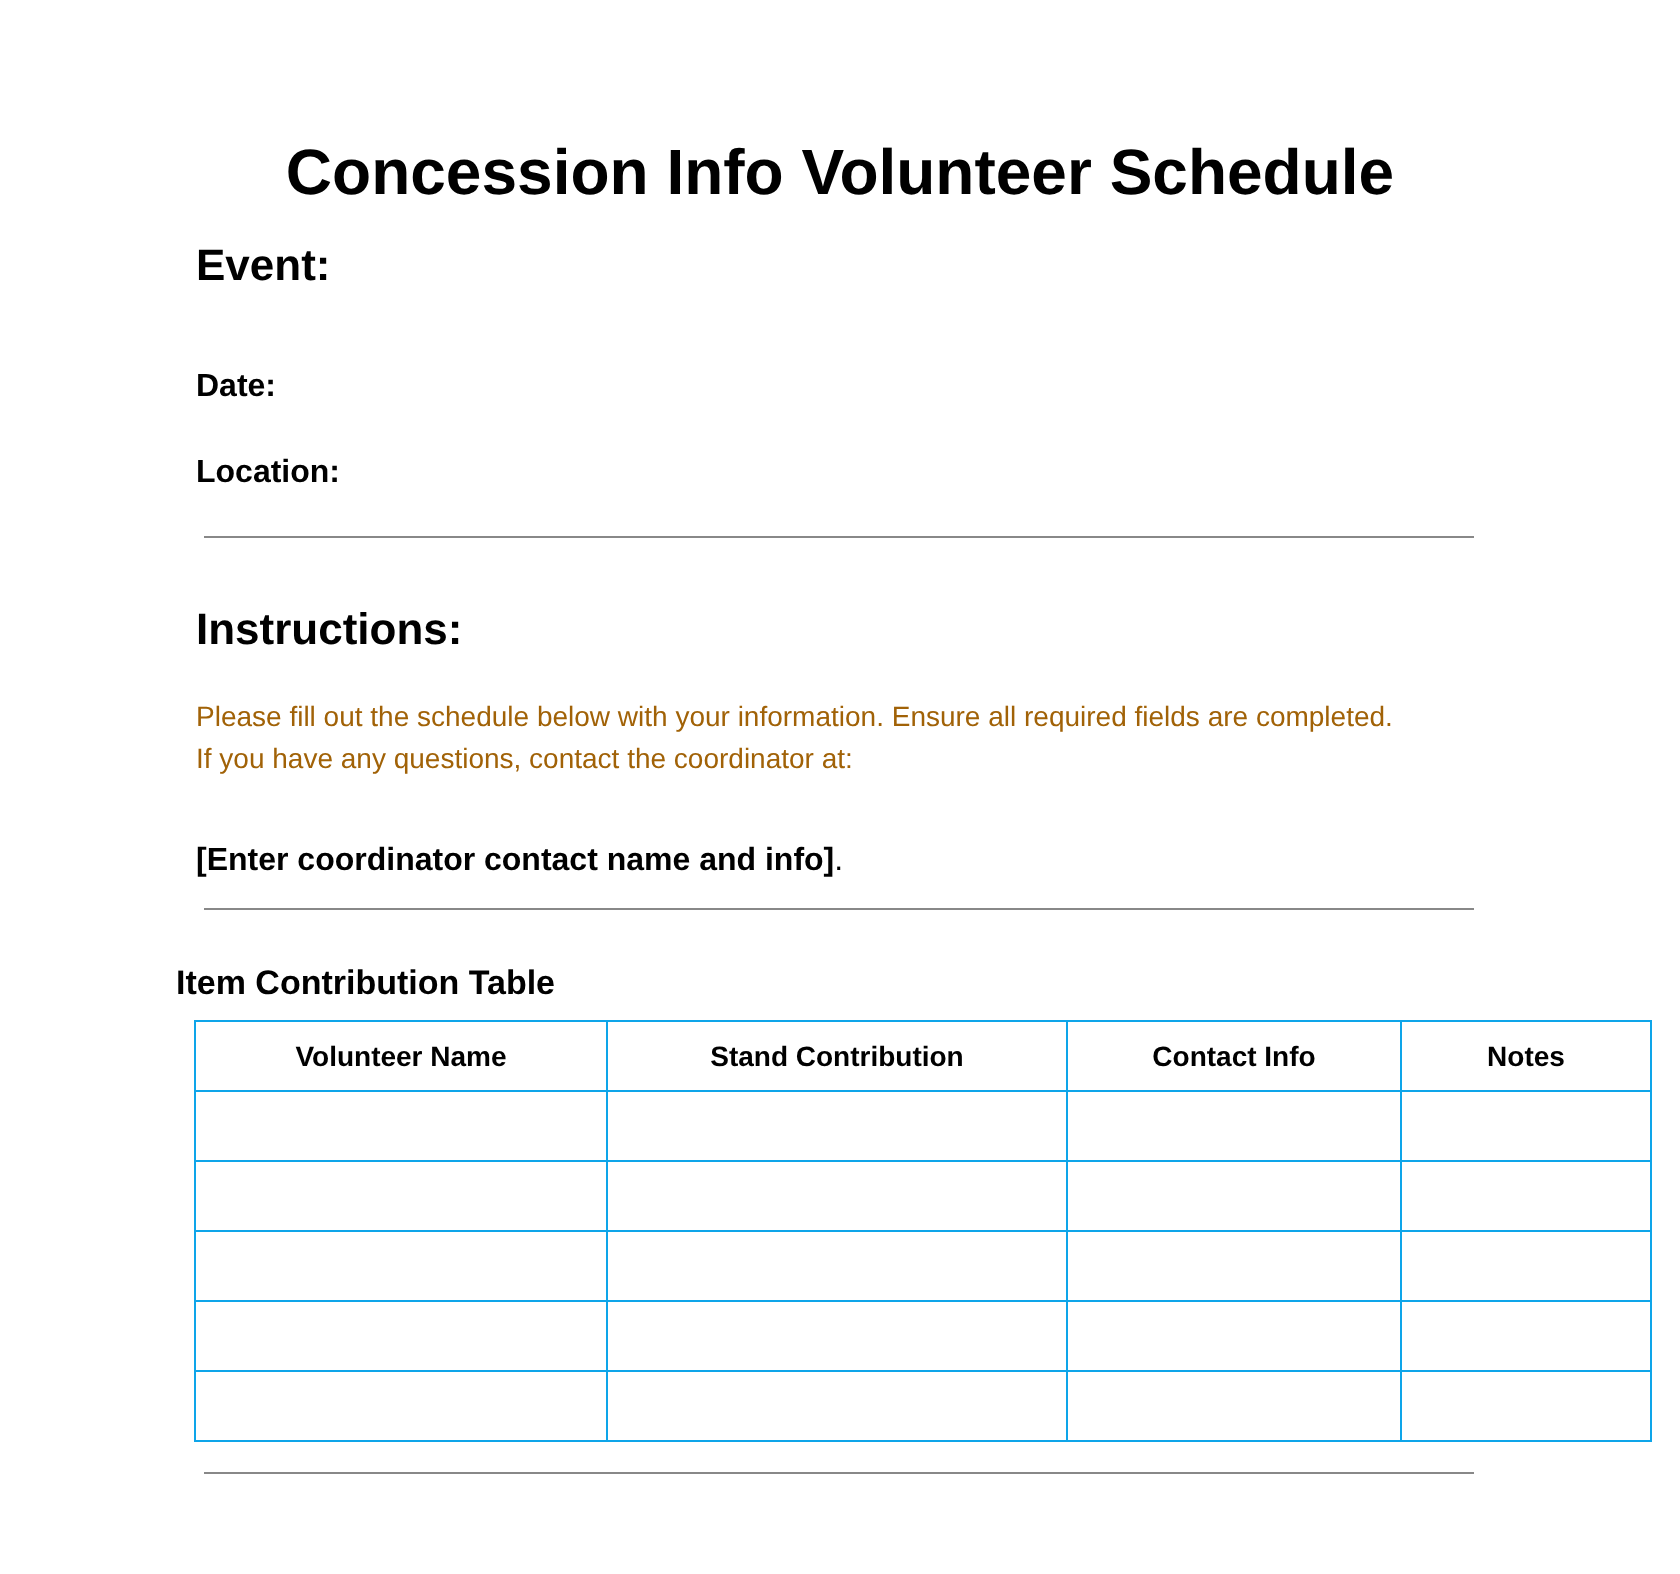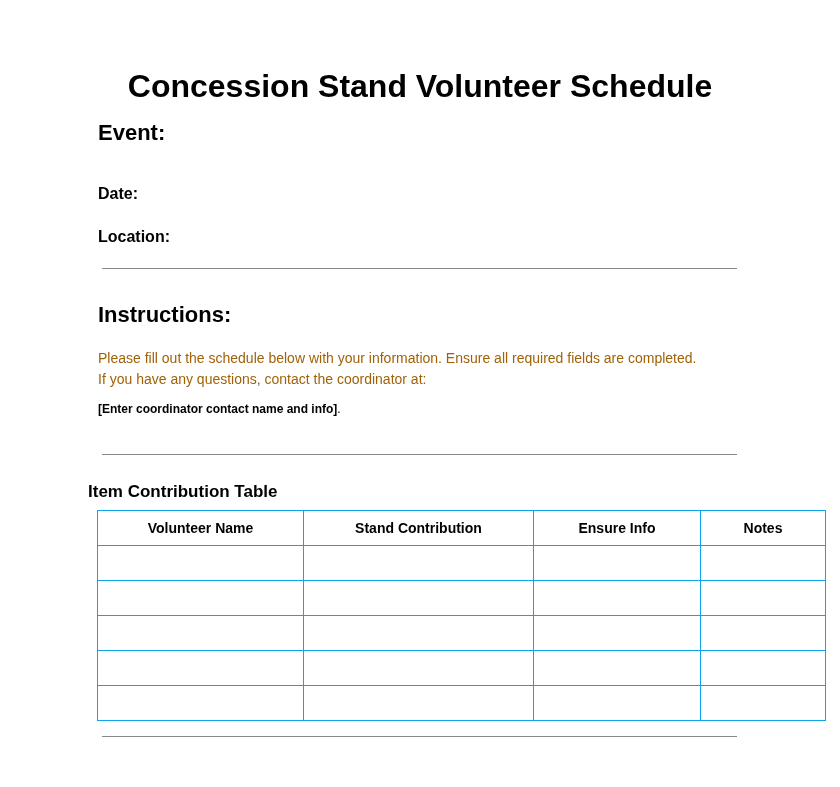--- a/index.html
+++ b/index.html
@@ -17,37 +17,37 @@
   .f-loc { top: 228px; }
   .rule { position: absolute; left: 102px; width: 635px; height: 0; border-top: 1px solid #888; }
   .r1 { top: 268px; }
   .r2 { top: 454px; }
   .r3 { top: 736px; }
   .h-instr { position: absolute; left: 98px; top: 302px; font-size: 22px; font-weight: bold; margin: 0; }
   .instr-text {
     position: absolute; left: 98px; top: 348px; width: 600px;
     font-size: 14px; line-height: 21px; color: #a16207; margin: 0;
   }
-  .contact { position: absolute; left: 98px; top: 402px; font-size: 12px; margin: 0; }
+  .contact { position: absolute; left: 98px; top: 422px; font-size: 16px; margin: 0; }
   .contact b { font-weight: bold; }
   .h-table { position: absolute; left: 88px; top: 482px; font-size: 17px; font-weight: bold; margin: 0; }
   table.contrib {
     position: absolute; left: 97px; top: 510px; width: 728px;
     border-collapse: collapse; table-layout: fixed;
   }
   table.contrib th, table.contrib td {
     border: 1px solid #0ea5e9; height: 34px; padding: 0;
     font-size: 14px; text-align: center;
   }
   table.contrib th { font-weight: bold; }
 </style>
 </head>
 <body>
 
-<h1 class="title">Concession Stand Volunteer Schedule</h1>
+<h1 class="title">Concession Info Volunteer Schedule</h1>
 
 <h2 class="h-event">Event:</h2>
 <p class="field f-date">Date:</p>
 <p class="field f-loc">Location:</p>
 
 <div class="rule r1"></div>
 
 <h2 class="h-instr">Instructions:</h2>
 <p class="instr-text">Please fill out the schedule below with your information. Ensure all required fields are completed. If you have any questions, contact the coordinator at:</p>
 <p class="contact"><b>[Enter coordinator contact name and info]</b><span>.</span></p>
@@ -60,21 +60,21 @@
   <colgroup>
     <col style="width:206px">
       <col style="width:230px">
       <col style="width:167px">
       <col style="width:125px">
   </colgroup>
   <thead>
     <tr>
       <th>Volunteer Name</th>
       <th>Stand Contribution</th>
-      <th>Ensure Info</th>
+      <th>Contact Info</th>
       <th>Notes</th>
     </tr>
   </thead>
   <tbody>
     <tr>
       <td></td>
       <td></td>
       <td></td>
       <td></td>
     </tr>

